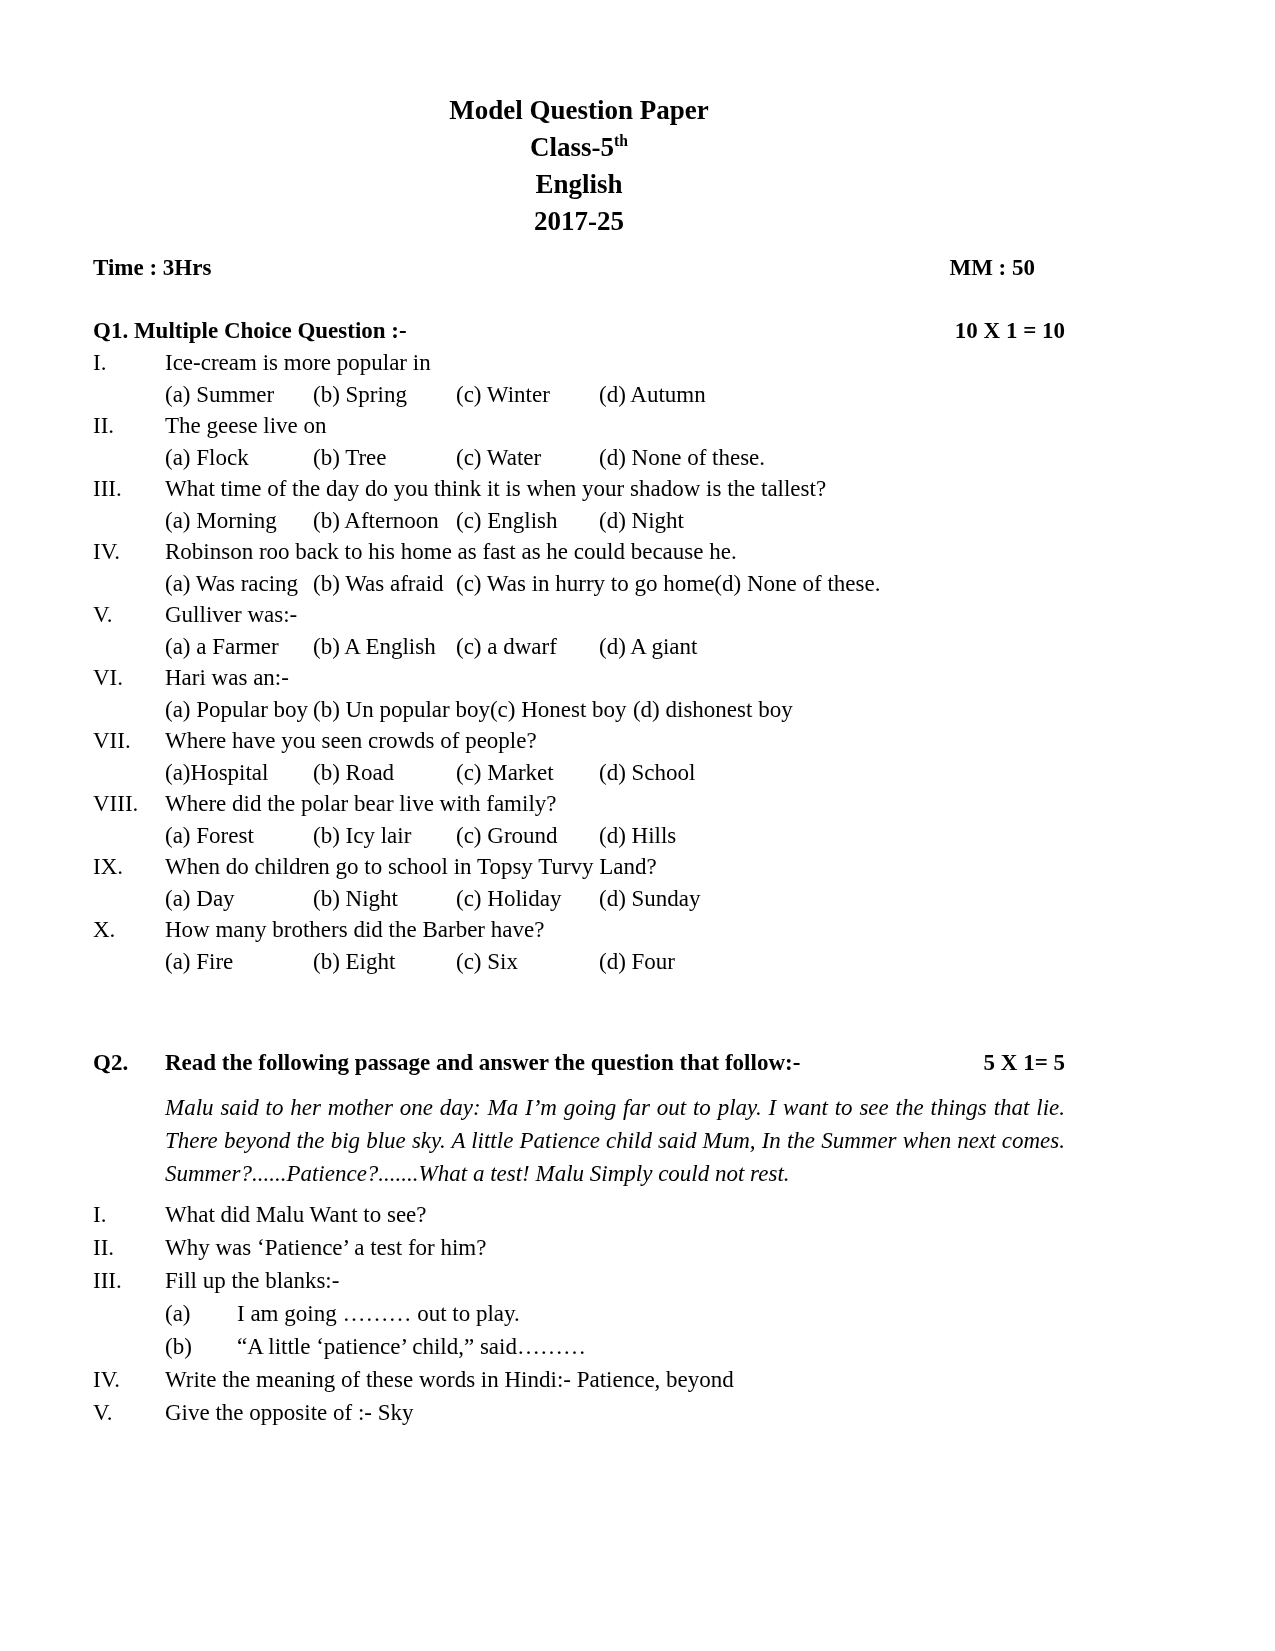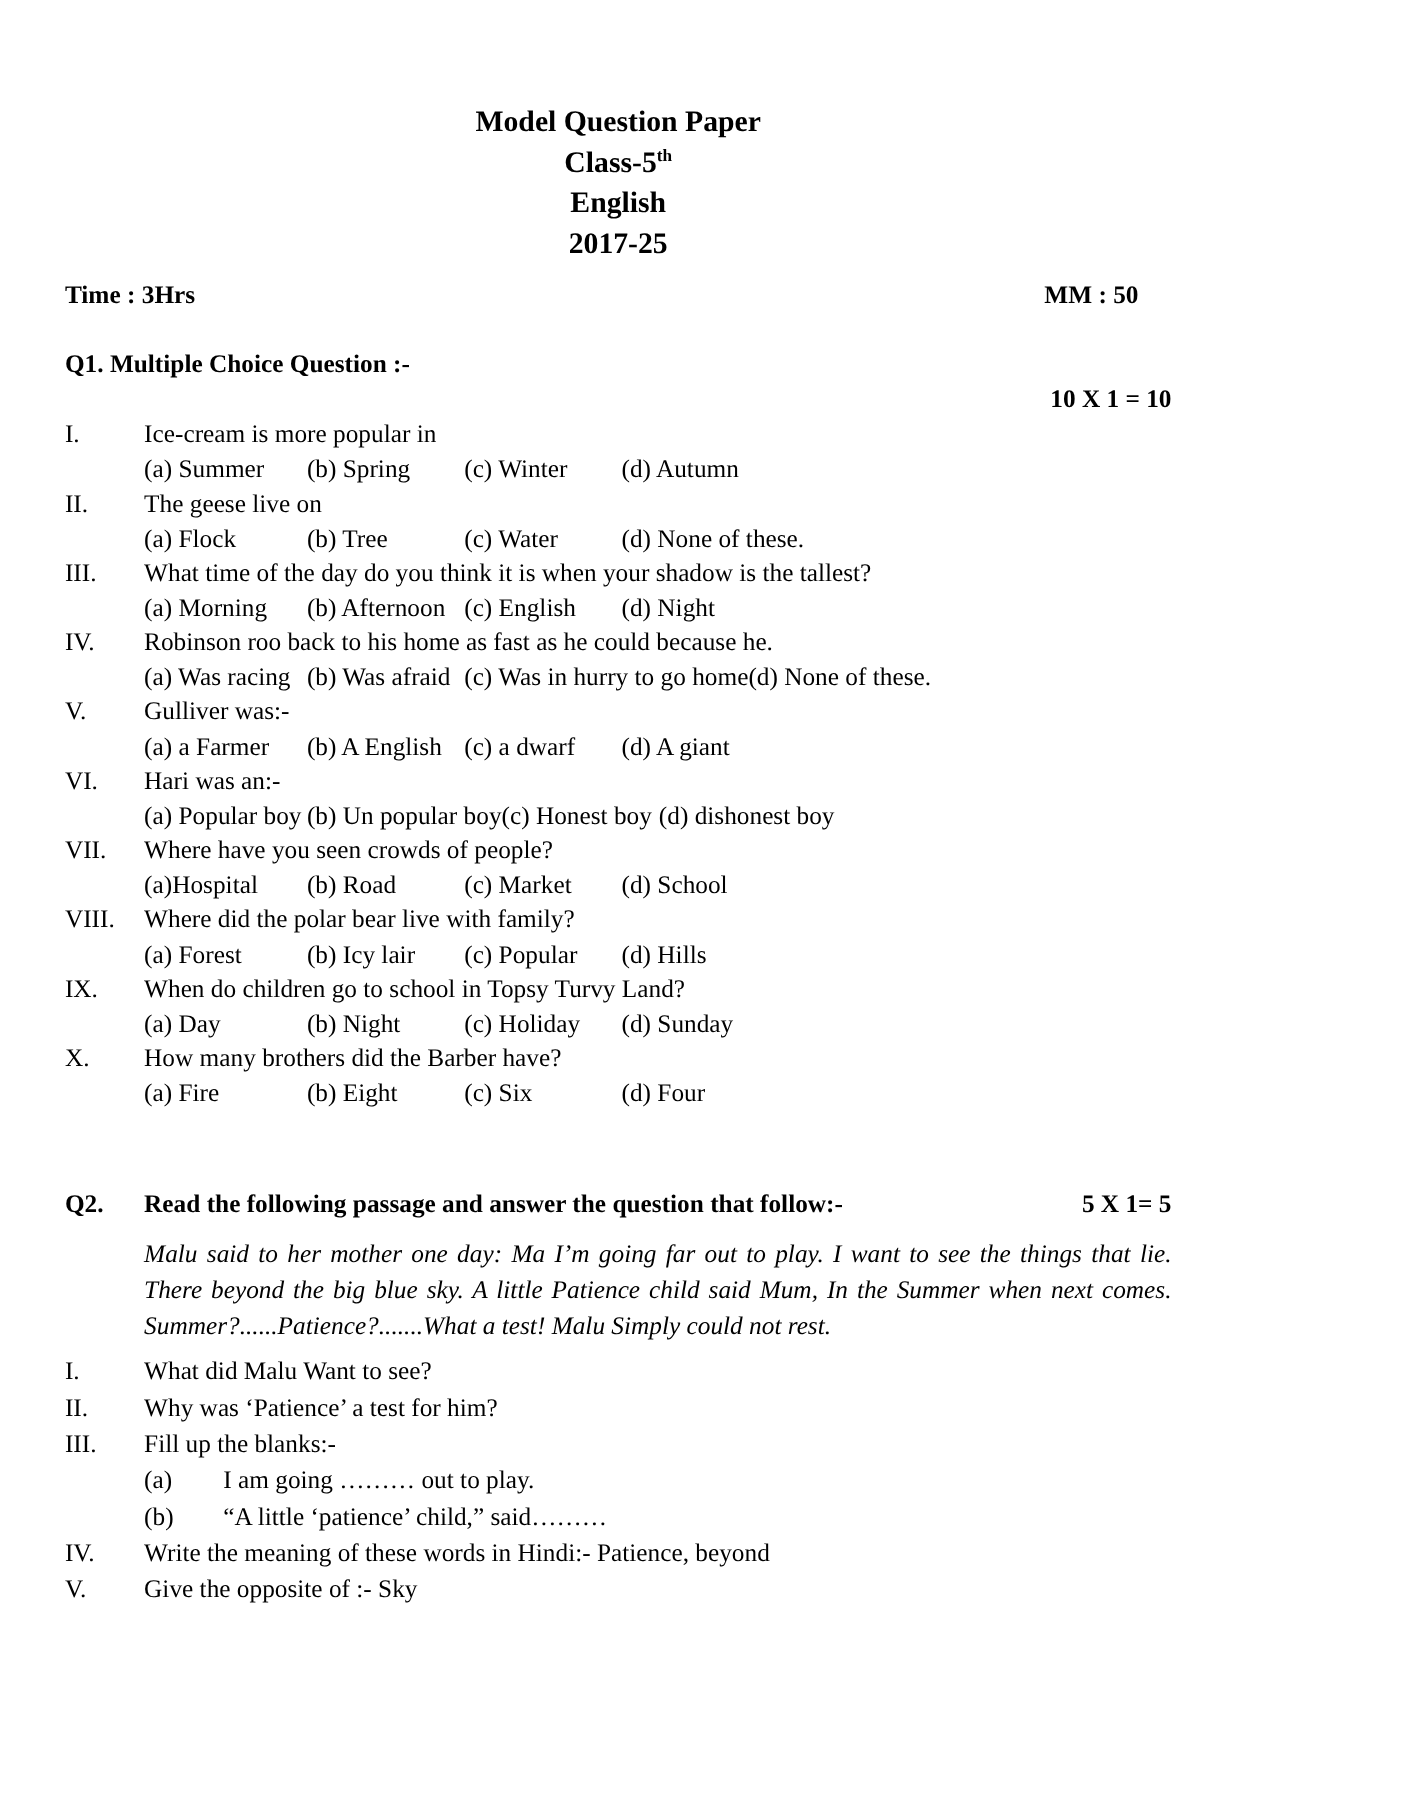--- a/index.html
+++ b/index.html
@@ -8,21 +8,21 @@
     width: 1275px;
     height: 1651px;
     font-family: "Liberation Serif", "DejaVu Serif", serif;
     color: #000000;
     position: relative;
     overflow: hidden;
   }
   .page {
     width: 1275px;
     height: 1524px;
-    padding: 92px 210px 0 59px;
+    padding: 92px 210px 0 93px;
     overflow: hidden;
   }
 
   
   .title-block {
     text-align: center;
     font-weight: bold;
     font-size: 27px;
     line-height: 37px;
   }
@@ -44,21 +44,21 @@
   }
   .meta-row .mm { margin-right: 30px; }
 
   
   .q-heading-row {
     display: flex;
     font-weight: bold;
     font-size: 23px;
     line-height: 32px;
   }
-  .q1 .q-heading-row { margin-top: 32px; flex-direction: column; }
+  .q1 .q-heading-row { margin-top: 32px; }
   .q-heading-row .grow { flex: 1; }
   .q-marks { margin-left: auto; white-space: nowrap; text-align: center; }
 
   
   .q-list { font-size: 23px; }
   .q1 .q-list { line-height: 31.5px; }
   .q2 .q-list { line-height: 33px; }
 
   .q-line { display: flex; }
   .numeral { width: 72px; flex: 0 0 72px; }
@@ -216,21 +216,21 @@
         <div class="q-item">
           <div class="q-line">
             <span class="numeral">VIII.</span>
             <span class="q-text">Where did the polar bear live with family?</span>
           </div>
           <div class="q-line">
             <span class="numeral"></span>
             <span class="opts">
               <span class="opt opt0">(a) Forest</span>
               <span class="opt opt1">(b) Icy lair</span>
-              <span class="opt opt2">(c) Popular</span>
+              <span class="opt opt2">(c) Ground</span>
               <span class="opt opt3">(d) Hills</span>
             </span>
           </div>
         </div>
         <div class="q-item">
           <div class="q-line">
             <span class="numeral">IX.</span>
             <span class="q-text">When do children go to school in Topsy Turvy Land?</span>
           </div>
           <div class="q-line">

